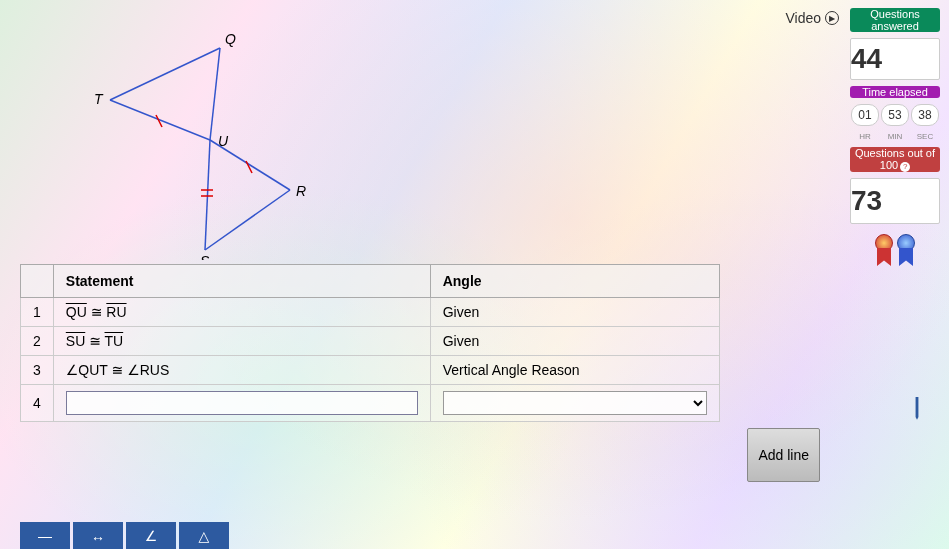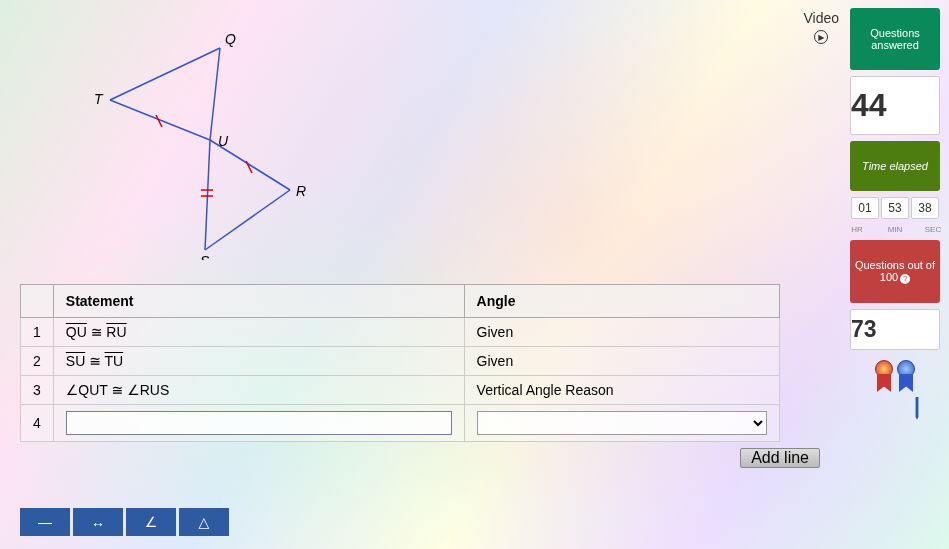--- a/index.html
+++ b/index.html
@@ -34,22 +34,21 @@
   font-size: 16px;
   color: #333;
   margin-bottom: 10px;
 }
 .overline { text-decoration: overline; }
 .diagram {
   margin-left: 60px;
   margin-top: 10px;
 }
 .proof-table {
-  margin-top: 20px;
-  width: 760px;
+  width: 700px;
   border-collapse: collapse;
   background: rgba(255,255,255,0.3);
 }
 .proof-table th {
   text-align: left;
   padding: 8px 12px;
   border: 1px solid #aaa;
   font-size: 14px;
   background: rgba(240,240,240,0.5);
 }
@@ -71,22 +70,22 @@
 .reason-select {
   width: 100%;
   height: 24px;
   border: 1px solid #999;
   background: rgba(255,255,255,0.8);
   font-size: 13px;
 }
 .add-line-btn {
   float: right;
   margin-top: 6px;
-  padding: 0 10px;
-  font-size: 16px;
+  padding: 18px 10px;
+  font-size: 14px;
   background: linear-gradient(#ddd,#bbb);
   border: 1px solid #888;
   border-radius: 2px;
   cursor: pointer;
 }
 .symbol-pad {
   margin-top: 40px;
   display: grid;
   grid-template-columns: repeat(4, 50px);
   grid-gap: 3px;
@@ -105,21 +104,20 @@
 }
 .video-link {
   position: absolute;
   top: 10px;
   right: 110px;
   font-size: 14px;
   color: #333;
   display: flex;
   align-items: center;
   gap: 4px;
-  flex-direction: column;
 }
 .video-link .play-circle {
   width: 14px;
   height: 14px;
   border: 1.5px solid #333;
   border-radius: 50%;
   display: inline-flex;
   align-items: center;
   justify-content: center;
   font-size: 8px;
@@ -133,32 +131,32 @@
   flex-direction: column;
   align-items: center;
   gap: 6px;
 }
 .side-card {
   width: 90px;
   border-radius: 3px;
   text-align: center;
   font-size: 11px;
   color: #fff;
-  padding: 19px 2px;
+  padding: 0 2px;
 }
 .qa-header { background: #0a8a5a; }
-.qa-val { font-size: 32px; font-weight: bold; color: #333; background: #fff; border: 1px solid #ccc; padding: 10px 0; width: 90px; border-radius: 2px; }
-.time-header { background: #4d7c0f; font-style: italic; }
+.qa-val { font-size: 28px; font-weight: bold; color: #333; background: #fff; border: 1px solid #ccc; padding: 4px 0; width: 90px; border-radius: 2px; }
+.time-header { background: #a21caf; }
 .time-boxes { display: flex; gap: 2px; }
-.time-box { width: 28px; background: #fff; border: 1px solid #ccc; text-align: center; font-size: 12px; padding: 3px 0; color: #333; border-radius: 2px;}
-.time-labels { display: flex; gap: 10px; }
+.time-box { width: 28px; background: #fff; border: 1px solid #ccc; text-align: center; font-size: 12px; padding: 3px 0; color: #333; border-radius: 10px;}
+.time-labels { display: flex; gap: 2px; }
 .time-lbl { width: 28px; text-align: center; font-size: 8px; color: #888; }
 .smart-header { background: #c04040; position: relative; }
 .smart-q { display: inline-block; width: 10px; height: 10px; background: #fff; color: #c04040; border-radius: 50%; font-size: 8px; line-height: 10px; margin-left: 2px;}
-.smart-val { font-size: 23px; font-weight: bold; color: #333; background: #fff; border: 1px solid #ccc; padding: 6px 0; width: 90px; border-radius: 2px;}
+.smart-val { font-size: 28px; font-weight: bold; color: #333; background: #fff; border: 1px solid #ccc; padding: 6px 0; width: 90px; border-radius: 2px;}
 .ribbons { display: flex; gap: 2px; margin-top: 4px; }
 .ribbon { width: 20px; height: 34px; position: relative; }
 .ribbon-circle { width: 18px; height: 18px; border-radius: 50%; position: absolute; top: 0; left: 1px; }
 .ribbon-tails { position: absolute; top: 14px; left: 3px; width: 14px; height: 18px; }
 .ribbon.red .ribbon-circle { background: radial-gradient(#ffcc66,#cc3333); border: 1px solid #aa2222;}
 .ribbon.red .ribbon-tails { background: #cc3333; clip-path: polygon(0 0, 100% 0, 100% 100%, 50% 70%, 0 100%);}
 .ribbon.blue .ribbon-circle { background: radial-gradient(#99ccff,#3355cc); border: 1px solid #224499;}
 .ribbon.blue .ribbon-tails { background: #3355cc; clip-path: polygon(0 0, 100% 0, 100% 100%, 50% 70%, 0 100%);}
 .pencil-icon {
   position: absolute;

